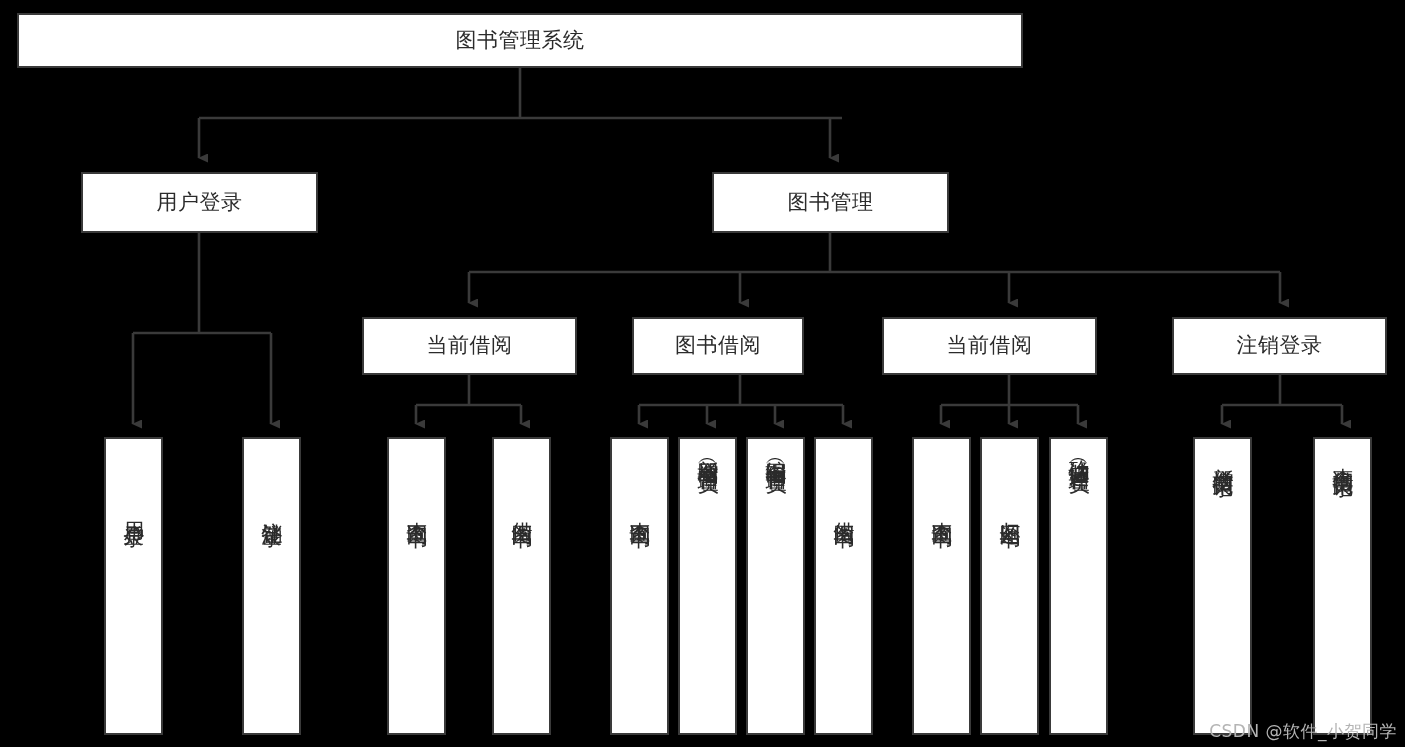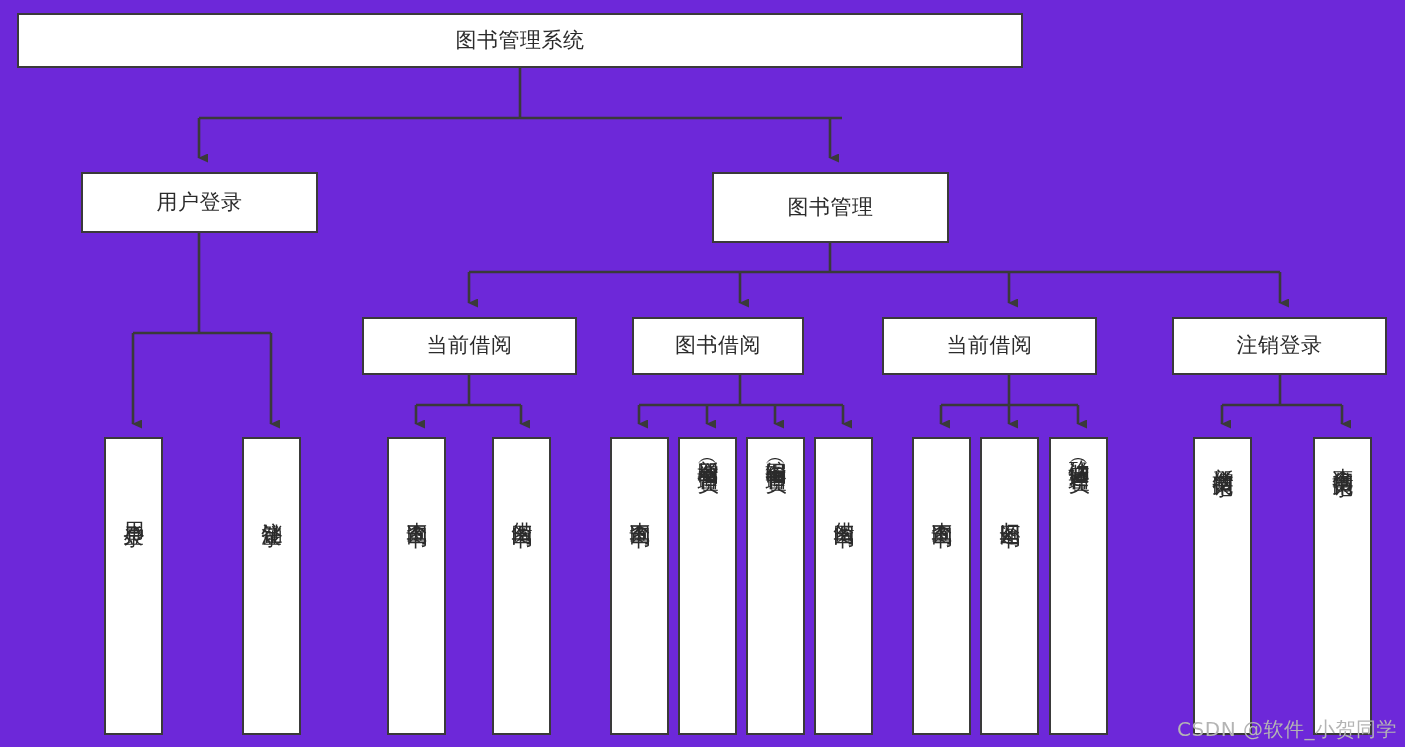--- a/index.html
+++ b/index.html
@@ -8,21 +8,21 @@
     padding: 0;
     background: #ffffff;
   }
   body {
     font-family: "DejaVu Sans", "Liberation Sans", sans-serif;
   }
   #diagram-root {
     position: relative;
     width: 1405px;
     height: 747px;
-    background: #6d28d9;
+    background: #000000;
     overflow: hidden;
   }
   #edge-layer {
     position: absolute;
     left: 0;
     top: 0;
     width: 1405px;
     height: 747px;
     pointer-events: none;
   }
@@ -60,21 +60,21 @@
     letter-spacing: 2px;
     white-space: nowrap;
   }
   .node.vert.pad-mid { padding-top: 66px; }
   .node.vert.pad-small { padding-top: 12px; }
   .node.vert.pad-tiny { padding-top: 4px; }
   #watermark {
     position: absolute;
     right: 8px;
     bottom: 4px;
-    font-size: 20px;
+    font-size: 17px;
     color: #b4b4b4;
     white-space: nowrap;
     letter-spacing: 0.5px;
   }
 </style>
 </head>
 <body>
 
 <div id="diagram-root">
 
@@ -129,21 +129,21 @@
   </svg>
 
   <div class="node horiz level-0" style="left:17px; top:13px; width:1006px; height:55px;">
     <span class="node-label">图书管理系统</span>
   </div>
 
   <div class="node horiz" style="left:81px; top:172px; width:237px; height:61px;">
     <span class="node-label">用户登录</span>
   </div>
 
-  <div class="node horiz" style="left:712px; top:172px; width:237px; height:71px;">
+  <div class="node horiz" style="left:712px; top:172px; width:237px; height:61px;">
     <span class="node-label">图书管理</span>
   </div>
 
   <div class="node horiz" style="left:362px; top:317px; width:215px; height:58px;">
     <span class="node-label">当前借阅</span>
   </div>
 
   <div class="node horiz" style="left:632px; top:317px; width:172px; height:58px;">
     <span class="node-label">图书借阅</span>
   </div>

